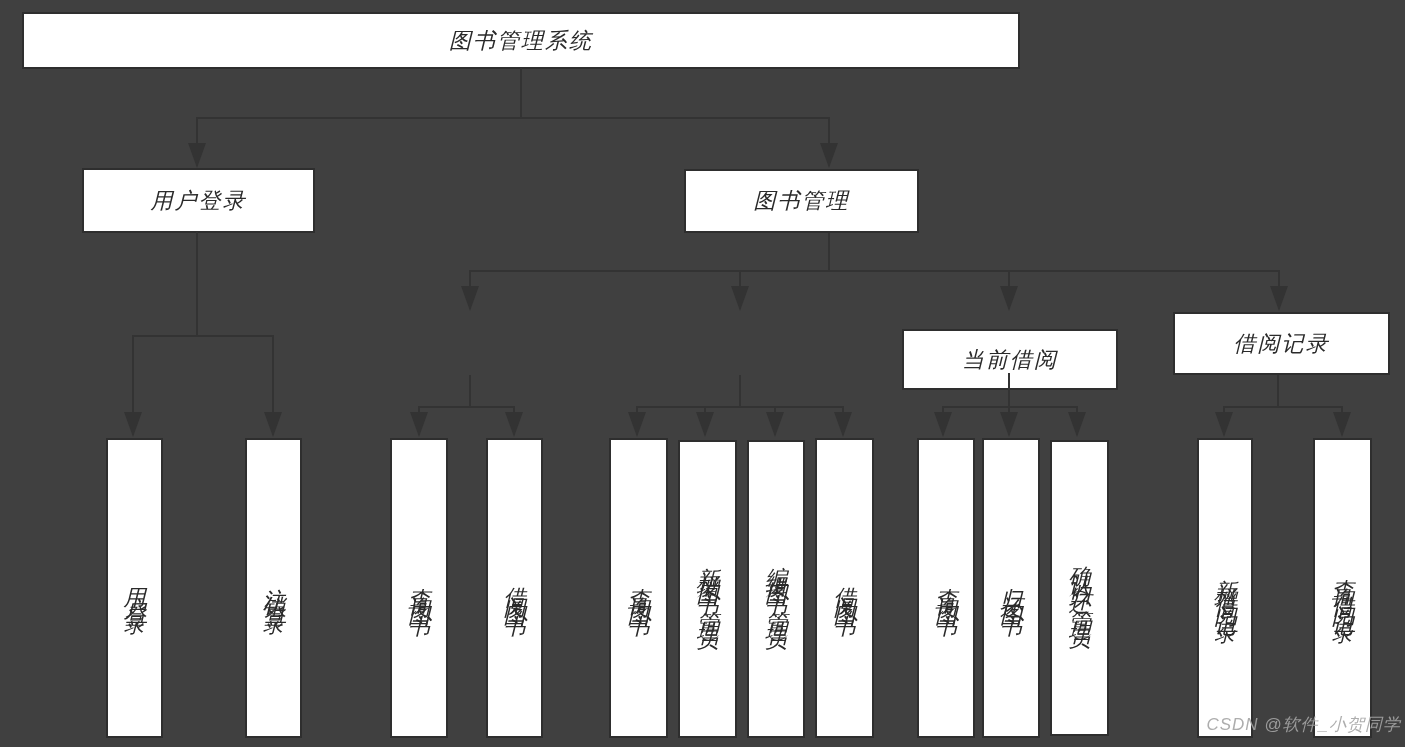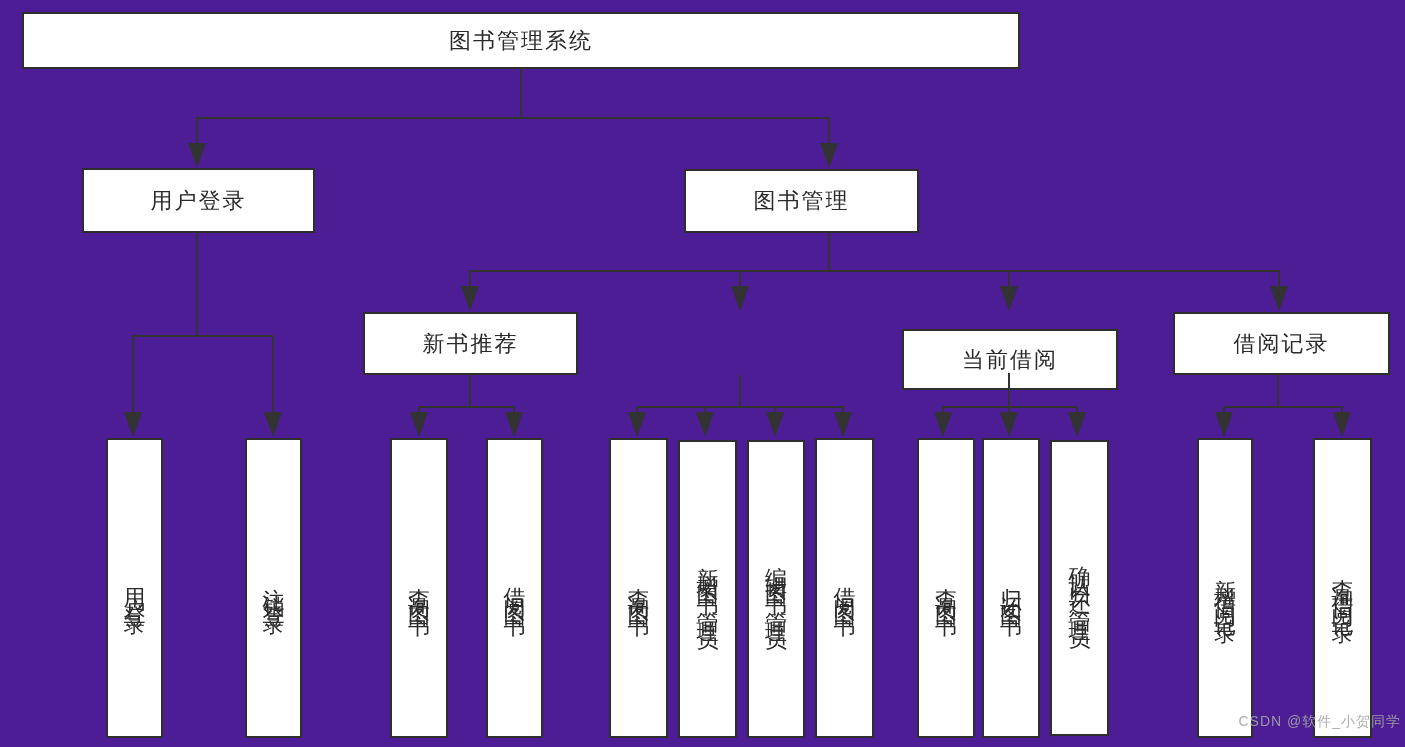--- a/index.html
+++ b/index.html
@@ -1,18 +1,18 @@
 <!DOCTYPE html>
 <html><head>
 <meta charset="utf-8">
 <style>
   html,body{margin:0;padding:0;background:#ffffff;}
   .canvas{
-    position:relative;width:1405px;height:747px;background:#4c1d95;overflow:hidden;
-    font-family:"Liberation Sans","DejaVu Sans",sans-serif;color:#262626;
+    position:relative;width:1405px;height:747px;background:#404040;overflow:hidden;
+    font-family:"Liberation Sans","DejaVu Sans",sans-serif;color:#262626;font-style:italic;
   }
   
   .node{
     position:absolute;box-sizing:border-box;border:2px solid #2e2e2e;background:#ffffff;
     display:flex;align-items:center;justify-content:center;
     font-size:22px;letter-spacing:2px;color:#2a2a2a;white-space:nowrap;
   }
   .leaf{
     position:absolute;box-sizing:border-box;border:2px solid #2e2e2e;background:#ffffff;
     display:flex;align-items:center;justify-content:center;
@@ -23,21 +23,21 @@
   }
   
   .vl{position:absolute;width:2px;background:#333333;}
   .hl{position:absolute;height:2px;background:#333333;}
   .ar{position:absolute;width:0;height:0;
       border-left:9px solid transparent;border-right:9px solid transparent;
       border-top:25px solid #333333;}
   
   .wm{
     position:absolute;right:4px;top:713px;z-index:5;
-    font-size:14px;color:rgba(164,164,164,0.9);letter-spacing:1px;white-space:nowrap;
+    font-size:17px;color:rgba(164,164,164,0.9);letter-spacing:1px;white-space:nowrap;
   }
 </style>
 </head>
 <body>
 
 <div class="canvas">
 
   <div class="node" style="left:22px;top:12px;width:998px;height:57px">图书管理系统</div>
 
   <div class="vl" style="left:520px;top:68px;height:50px"></div>
@@ -61,21 +61,20 @@
   <div class="hl" style="left:469px;top:270px;width:811px"></div>
   <div class="vl" style="left:469px;top:270px;height:18px"></div>
   <div class="ar" style="left:461px;top:286px"></div>
   <div class="vl" style="left:739px;top:270px;height:18px"></div>
   <div class="ar" style="left:731px;top:286px"></div>
   <div class="vl" style="left:1008px;top:270px;height:18px"></div>
   <div class="ar" style="left:1000px;top:286px"></div>
   <div class="vl" style="left:1278px;top:270px;height:18px"></div>
   <div class="ar" style="left:1270px;top:286px"></div>
 
-  <div class="node" style="left:363px;top:312px;width:215px;height:63px">新书推荐</div>
   <div class="node" style="left:902px;top:329px;width:216px;height:61px">当前借阅</div>
   <div class="node" style="left:1173px;top:312px;width:217px;height:63px">借阅记录</div>
 
   <div class="vl" style="left:469px;top:375px;height:33px"></div>
   <div class="hl" style="left:418px;top:406px;width:97px"></div>
   <div class="vl" style="left:418px;top:406px;height:9px"></div>
   <div class="ar" style="left:410px;top:412px"></div>
   <div class="vl" style="left:513px;top:406px;height:9px"></div>
   <div class="ar" style="left:505px;top:412px"></div>
 

